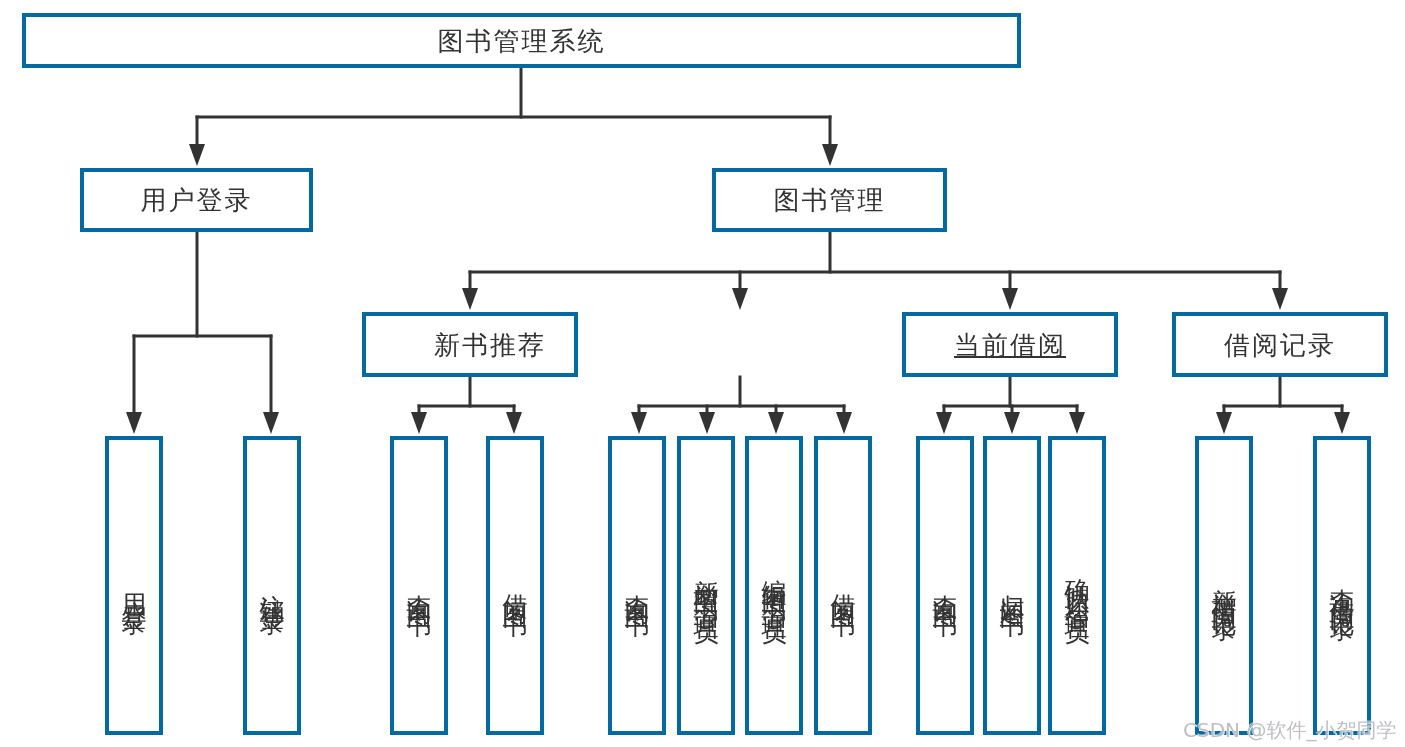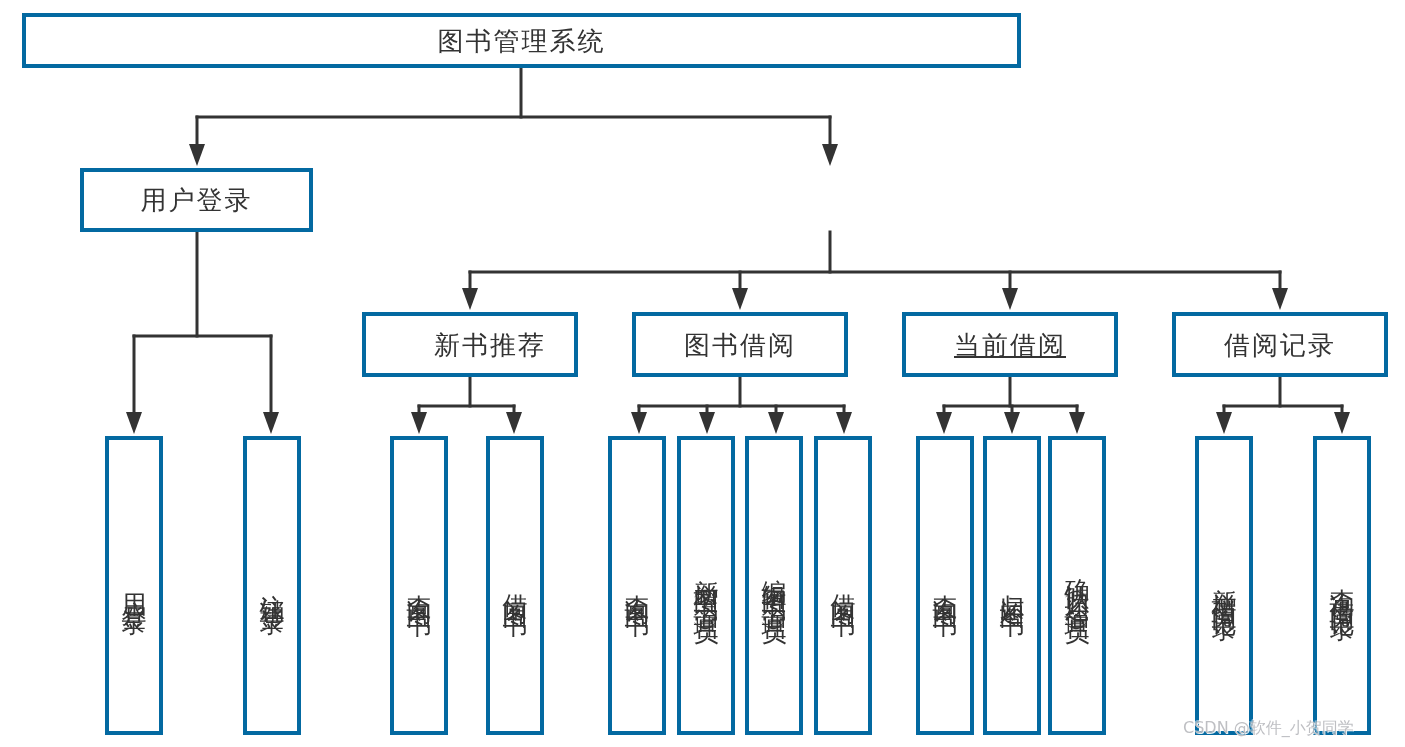--- a/index.html
+++ b/index.html
@@ -13,21 +13,21 @@
     position:absolute;box-sizing:border-box;border:4px solid #0369a1;background:#ffffff;
     display:flex;align-items:center;justify-content:center;color:#333333;z-index:1;
   }
   .node.h span{font-size:26px;letter-spacing:2px;white-space:nowrap;line-height:1;}
   .node.leaf span{
     writing-mode:vertical-rl;text-orientation:mixed;
     font-size:25px;letter-spacing:6px;line-height:1;
   }
   .watermark{
     position:absolute;left:1183px;top:719px;z-index:5;
-    font-size:16px;line-height:1.1;white-space:nowrap;
+    font-size:20px;line-height:1.1;white-space:nowrap;
     color:rgba(186,188,192,0.95);
     text-shadow:1px 1px 0 rgba(255,255,255,0.9), -1px -1px 0 rgba(255,255,255,0.55);
   }
 </style>
 </head>
 <body>
 
 <div class="canvas">
 
   <svg class="wires" width="1405" height="747" viewBox="0 0 1405 747">
@@ -96,26 +96,26 @@
     </g>
   </svg>
 
   <div class="node h" style="left:22px;top:13px;width:999px;height:55px;">
     <span>图书管理系统</span>
   </div>
 
   <div class="node h" style="left:80px;top:168px;width:233px;height:64px;">
     <span>用户登录</span>
   </div>
+  <div class="node h" style="left:712px;top:168px;width:235px;height:64px;">
+    <span>图书管理</span>
+  </div>
 
   <div class="node h" style="left:362px;top:312px;width:216px;height:65px;padding-left:40px;">
     <span>新书推荐</span>
-  </div>
-  <div class="node h" style="left:632px;top:312px;width:216px;height:65px;">
-    <span>图书借阅</span>
   </div>
   <div class="node h" style="left:902px;top:312px;width:216px;height:65px;text-decoration:underline;">
     <span>当前借阅</span>
   </div>
   <div class="node h" style="left:1172px;top:312px;width:216px;height:65px;text-align:right;">
     <span>借阅记录</span>
   </div>
 
   <div class="node leaf" style="left:105px;top:436px;width:58px;height:299px;">
     <span>用户登录</span>

